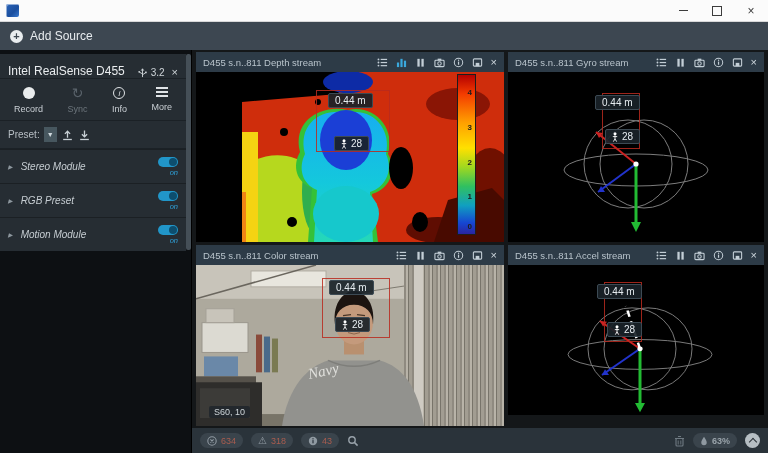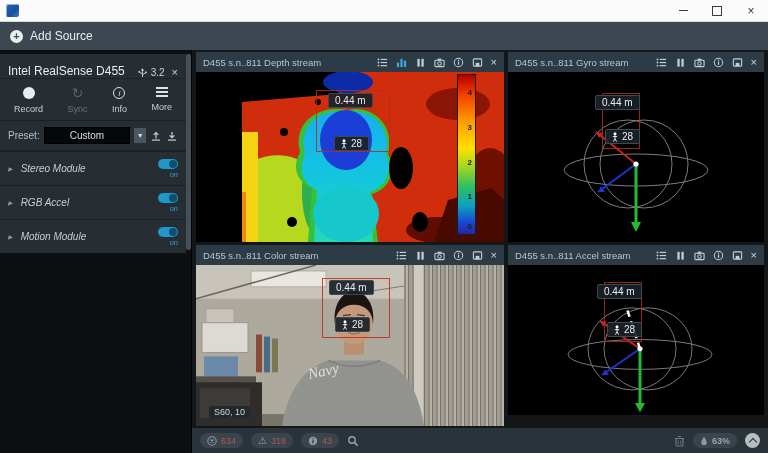--- a/index.html
+++ b/index.html
@@ -144,42 +144,41 @@
           <span class="morebars">
               <i></i>
               <i></i>
               <i></i>
             </span>
           <span>More</span>
         </div>
       </div>
       <div class="presetrow">
         <span class="preslab">Preset:</span>
-        <span class="presel">Custom</span>
         <span class="presarr">▼</span>
         <svg class="iobtn" viewBox="0 0 12 12">
           <path d="M6,9 L6,3 M3.6,5.4 L6,3 L8.4,5.4" stroke="#c8d0d5" stroke-width="1.2" fill="none"></path>
           <path d="M2,10.6 H10" stroke="#c8d0d5" stroke-width="1.2"></path>
         </svg>
         <svg class="iobtn" viewBox="0 0 12 12">
           <path d="M6,2.4 L6,8 M3.6,5.8 L6,8.2 L8.4,5.8" stroke="#c8d0d5" stroke-width="1.2" fill="none"></path>
           <path d="M2,10.6 H10" stroke="#c8d0d5" stroke-width="1.2"></path>
         </svg>
       </div>
       <div class="modrow">
         <span class="expander">▶</span>
         <span>Stereo Module</span>
         <span class="togglewrap">
             <span class="toggle"></span>
             <span class="onlab">on</span>
           </span>
       </div>
       <div class="modrow">
         <span class="expander">▶</span>
-        <span>RGB Accel</span>
+        <span>RGB Preset</span>
         <span class="togglewrap">
             <span class="toggle"></span>
             <span class="onlab">on</span>
           </span>
       </div>
       <div class="modrow">
         <span class="expander">▶</span>
         <span>Motion Module</span>
         <span class="togglewrap">
             <span class="toggle"></span>

